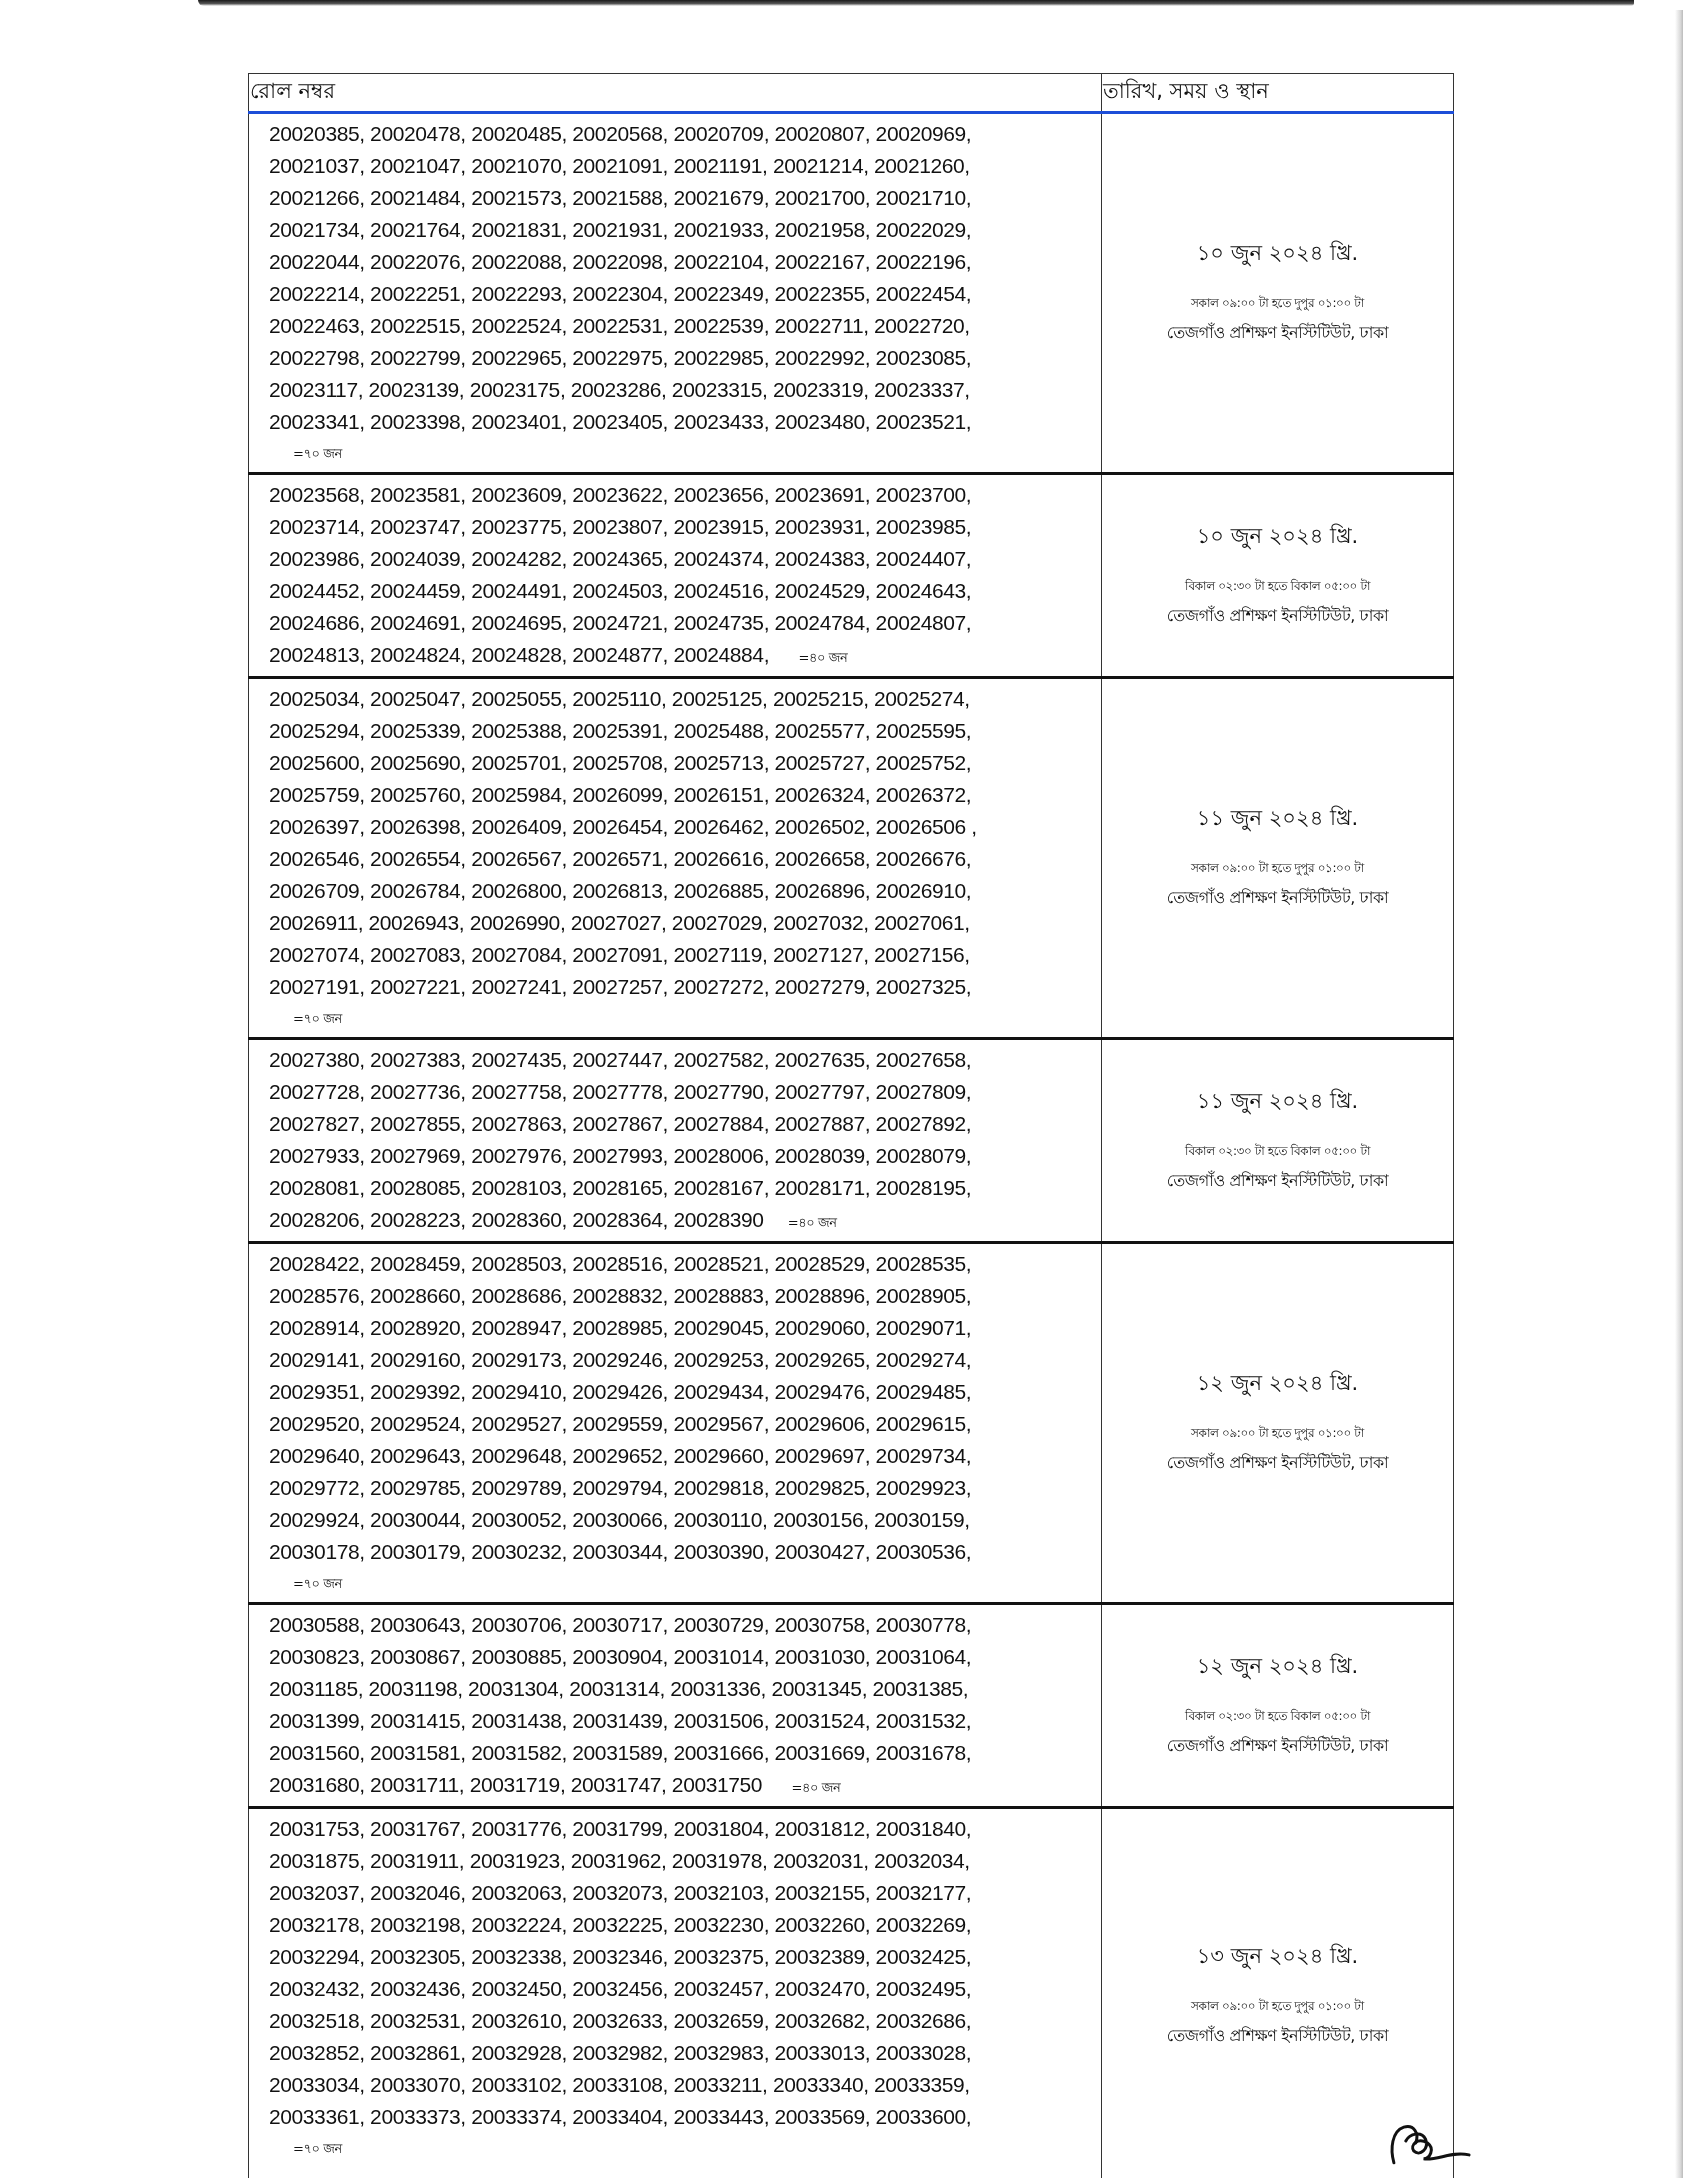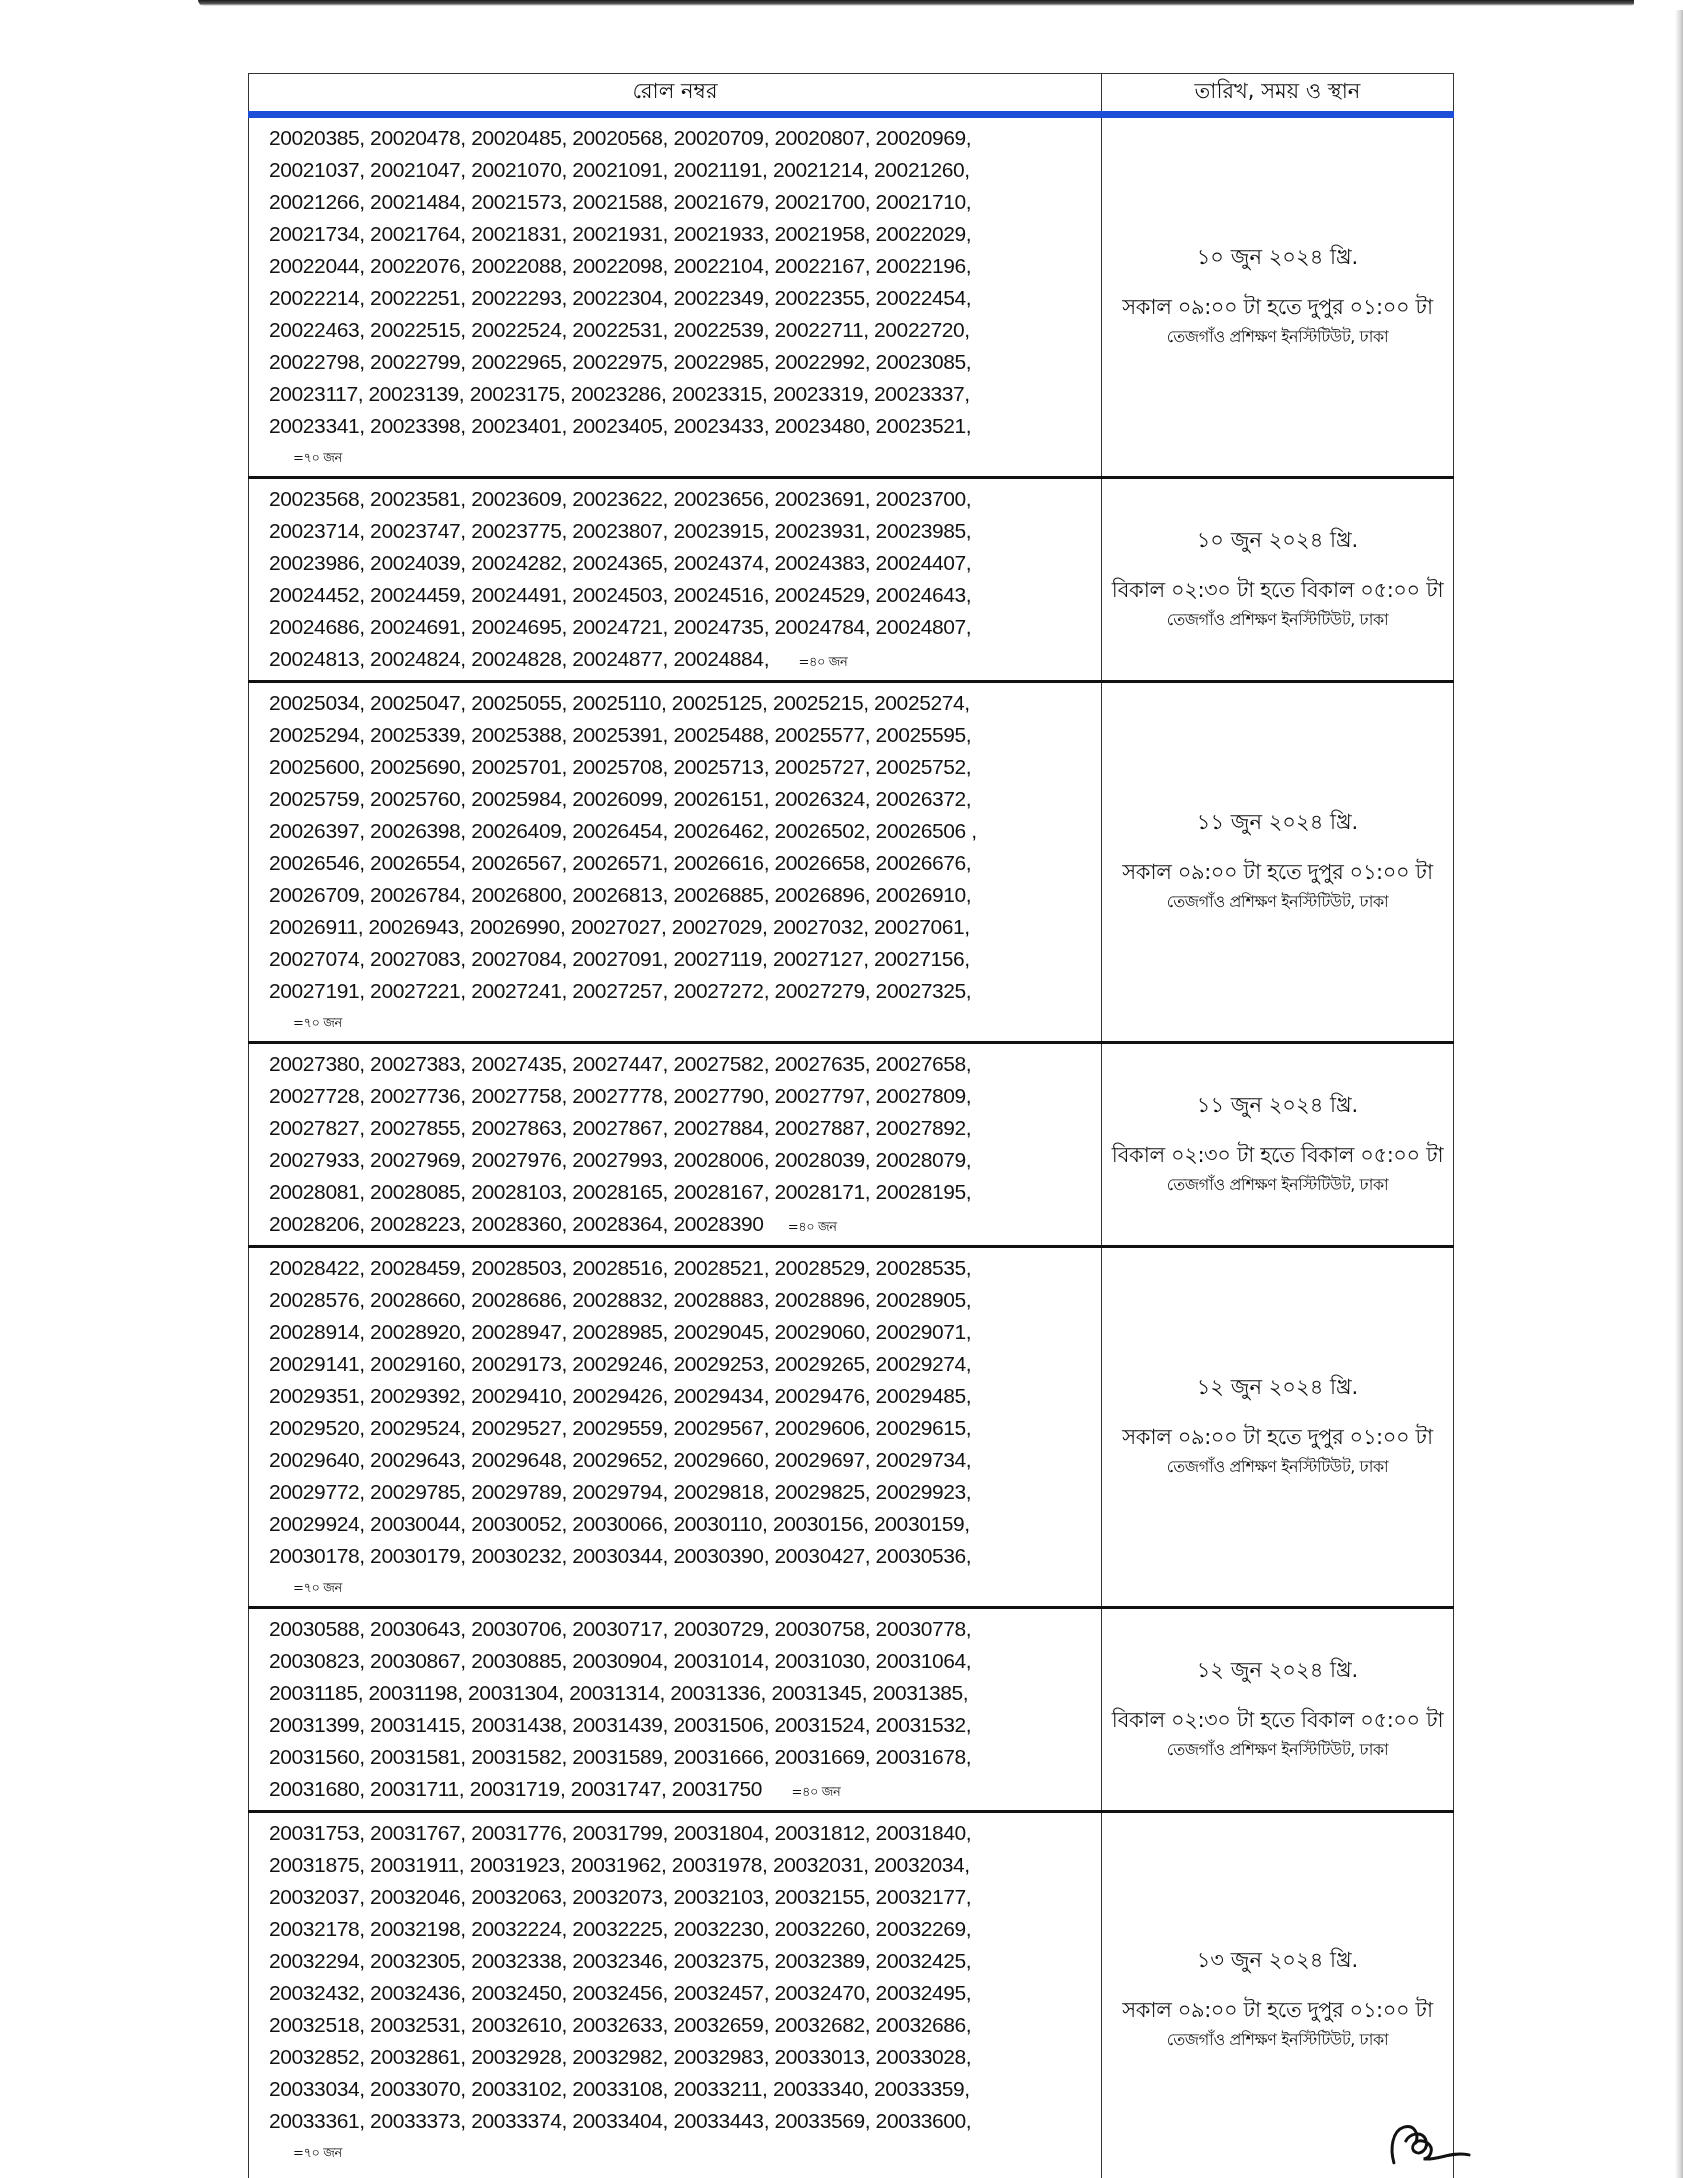--- a/index.html
+++ b/index.html
@@ -17,40 +17,40 @@
     background:linear-gradient(to right, #fff, #d8d8d8 70%, #bbb);
   }
   .doc-table {
     position:absolute; left:248px; top:73px; width:1206px;
     border-collapse:collapse; table-layout:fixed;
   }
   .doc-table td, .doc-table th {
     border:1.5px solid #333; vertical-align:middle;
   }
   .doc-table th {
-    font-weight:normal; font-size:21px; height:32px; text-align:center;
-    border-bottom:7px solid #1d4ed8;
+    font-weight:normal; font-size:21px; height:32px; text-align:left;
+    border-bottom:3px solid #1d4ed8;
     font-family:"DejaVu Sans", sans-serif;
   }
   .col-roll { width:853px; }
   .col-sched { width:352px; }
   .row td { border-top:3px solid #111; }
   td.rolls {
     padding:4px 6px 2px 20px; text-align:left; vertical-align:top;
     font-size:21px; line-height:32px; letter-spacing:-0.4px;
     font-family:"Liberation Sans Narrow","Liberation Sans", sans-serif;
   }
   .roll-line { white-space:nowrap; display:block; }
   .count { font-family:"DejaVu Sans", sans-serif; font-size:13px;margin-left:24px; }
   td.sched {
     text-align:center; font-size:20px; line-height:30px;
     font-family:"DejaVu Sans", sans-serif; padding:0 4px;
   }
   .sched-date { display:block; font-size:21px; }
-  .sched-time { display:block; font-size:21px; letter-spacing:-0.4px;margin-top:20px; }
+  .sched-time { display:block; font-size:12px; letter-spacing:-0.4px;margin-top:20px; }
   .sched-venue { display:block; font-size:16px; letter-spacing:-0.4px; }
   .signature {
     position:absolute; left:1386px; top:2119px; width:89px; height:50px;
   }
 </style>
 </head>
 <body>
 
 <div class="scan-top"></div>
 <div class="scan-right"></div>

